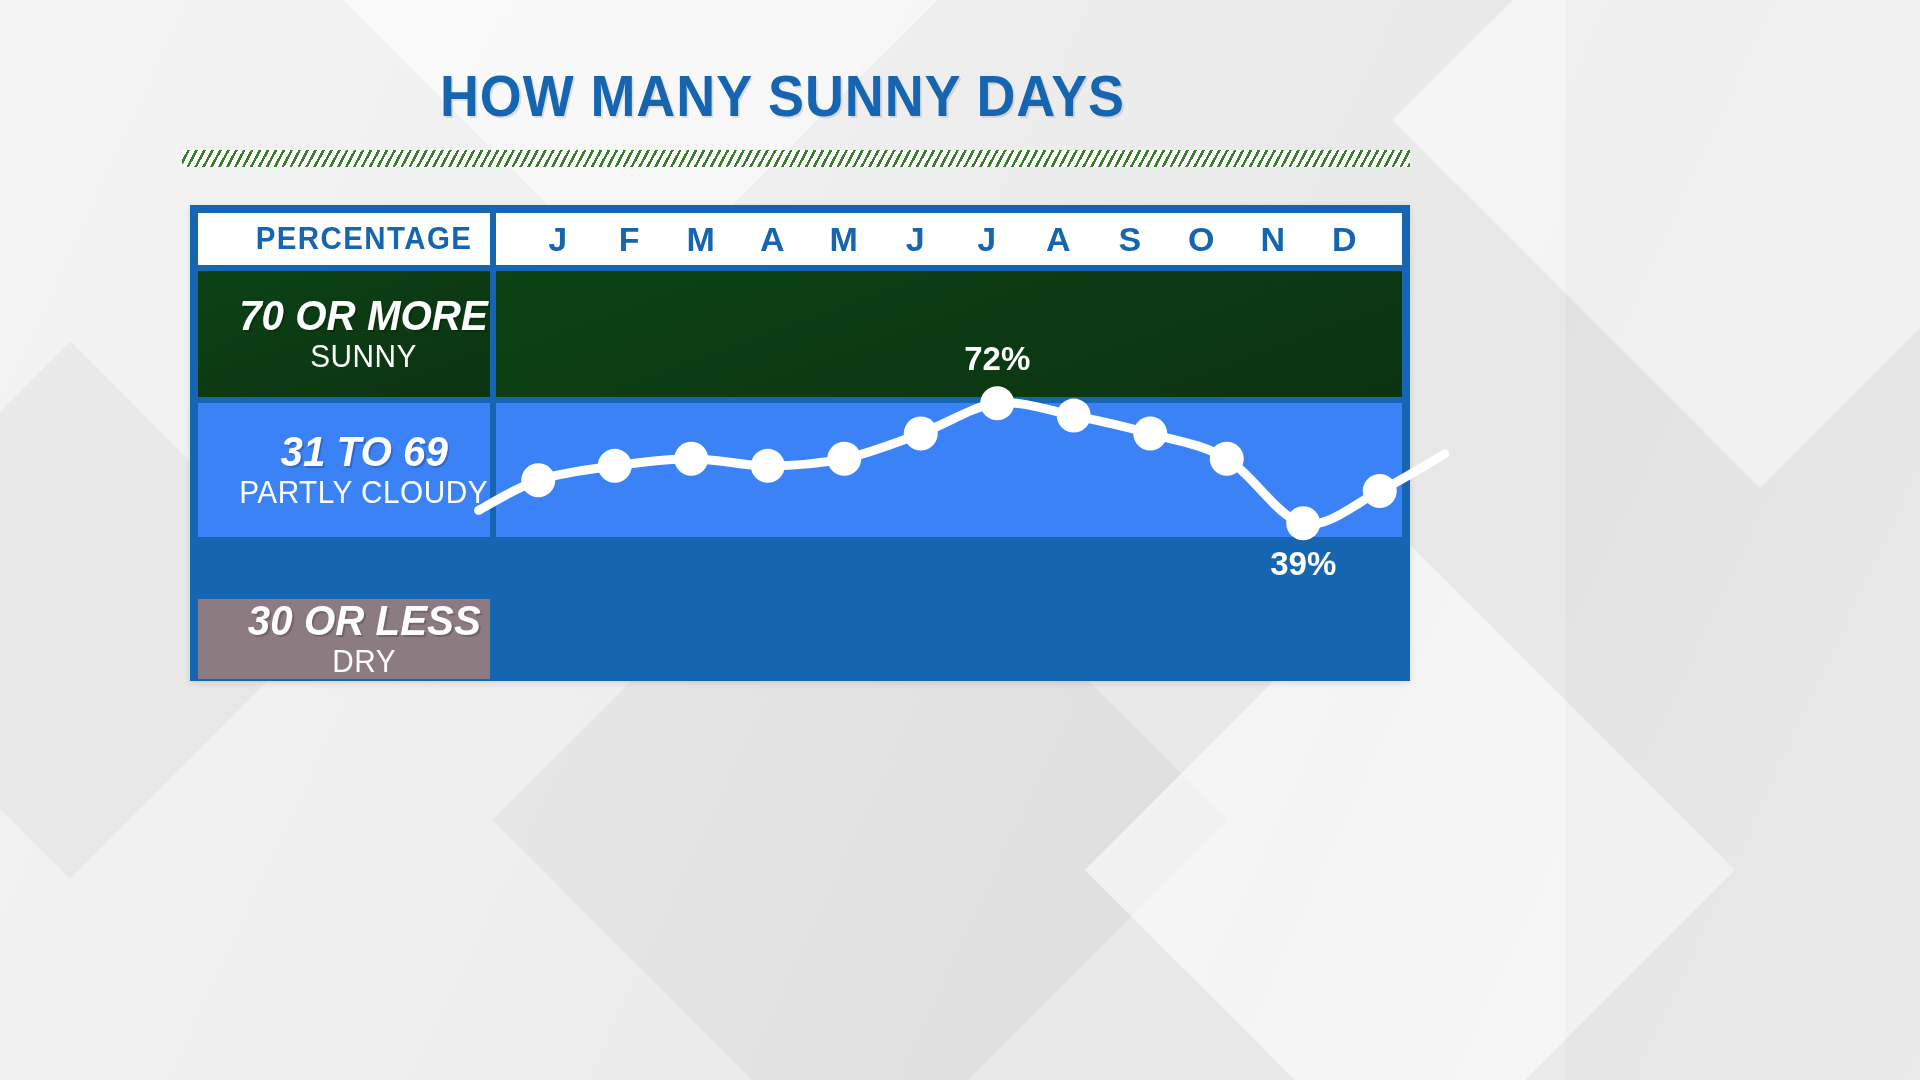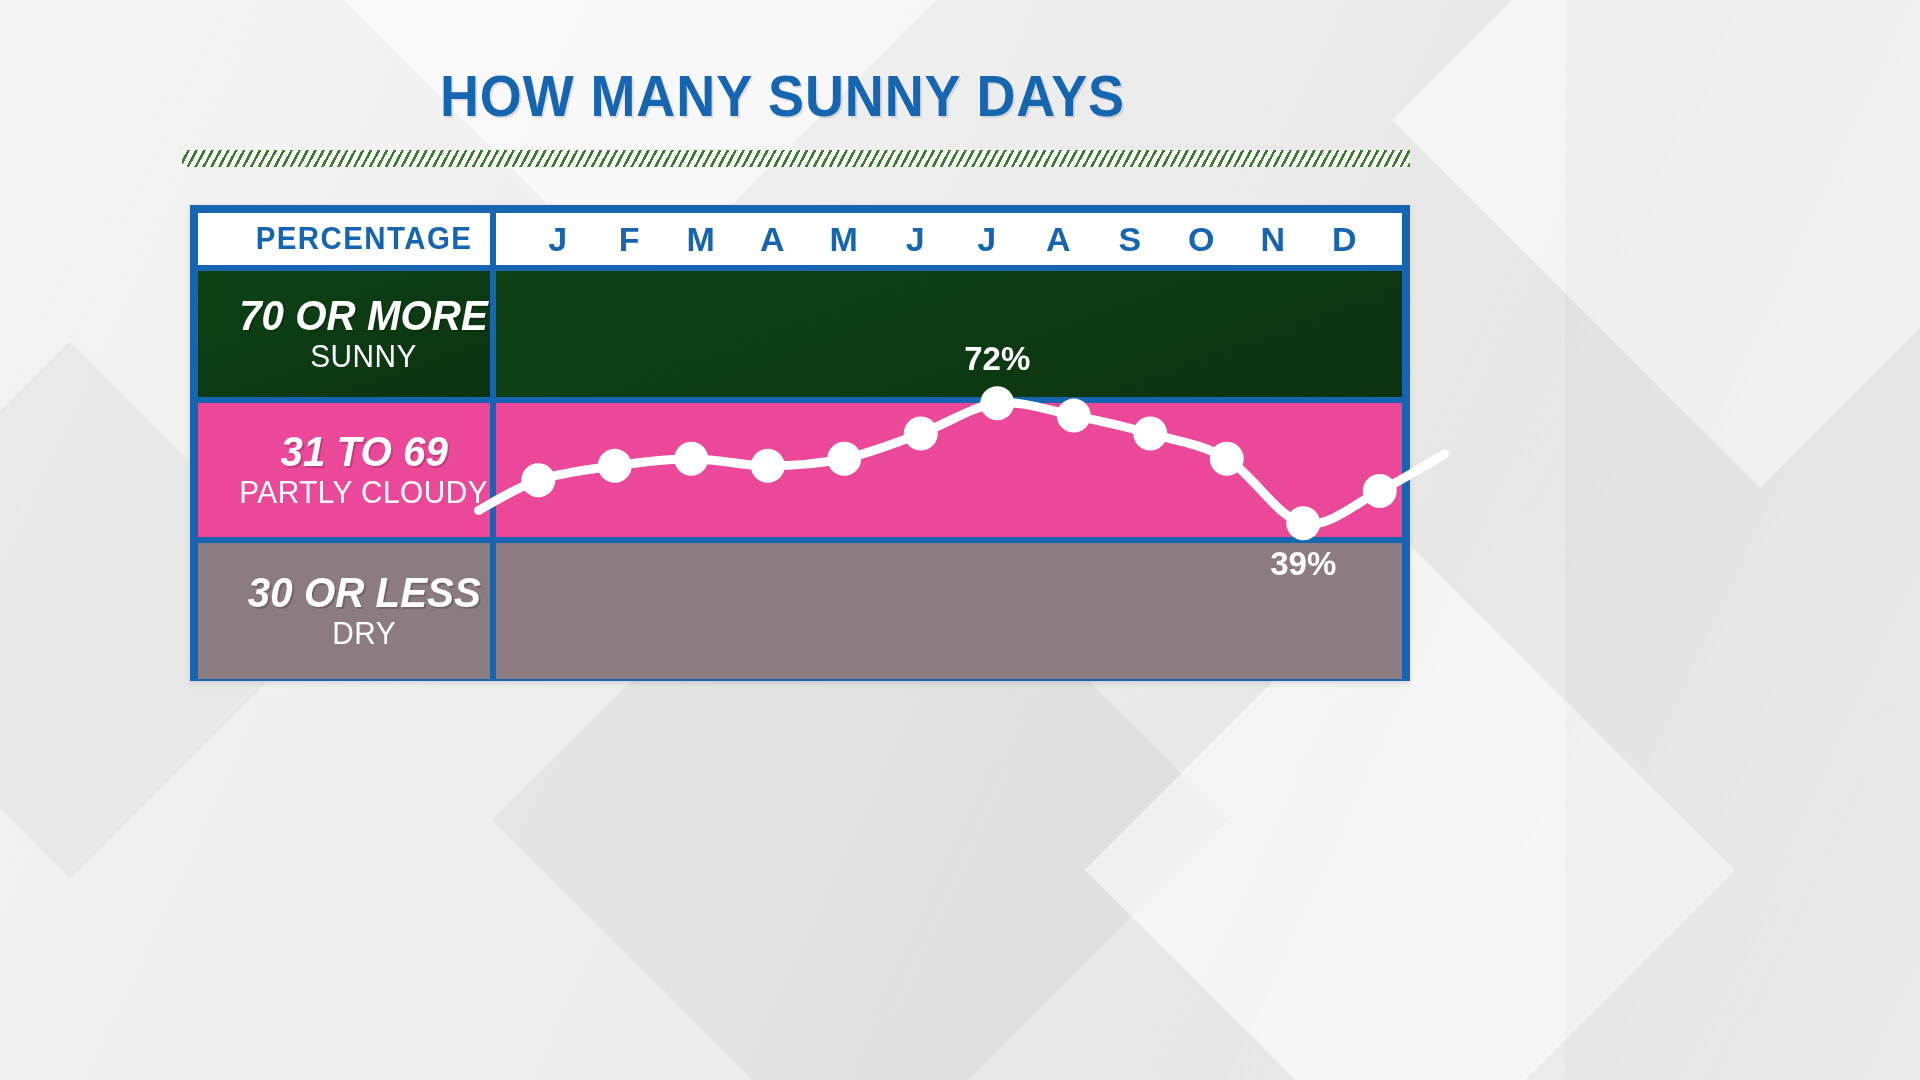--- a/index.html
+++ b/index.html
@@ -133,26 +133,26 @@
     text-align: center;
     font-weight: bold;
     font-size: 34px;
     color: #1565b0;
     font-family: "Liberation Sans Narrow", "Liberation Sans", sans-serif;
   }
 
   
   .band-row-sunny  { height: 126px; }
   .band-row-pc     { height: 134px; }
-  .band-row-dry    { height: 136px; }
+  .band-row-dry    { height: 136px; align-items: flex-end; }
 
   .band-row-sunny .tlabel,
   .band-row-sunny .tdata { background: linear-gradient(160deg,#0d4215 0%, #0b3310 100%); }
   .band-row-pc .tlabel,
-  .band-row-pc .tdata    { background: #ec4899; }
+  .band-row-pc .tdata    { background: #3b82f6; }
   .band-row-dry .tlabel,
   .band-row-dry .tdata   { background: #8c7b80; }
 
   .range-text {
     font-style: italic;
     font-weight: bold;
     font-size: 42px;
     color: #ffffff;
     letter-spacing: 0px;
     line-height: 1.04;

